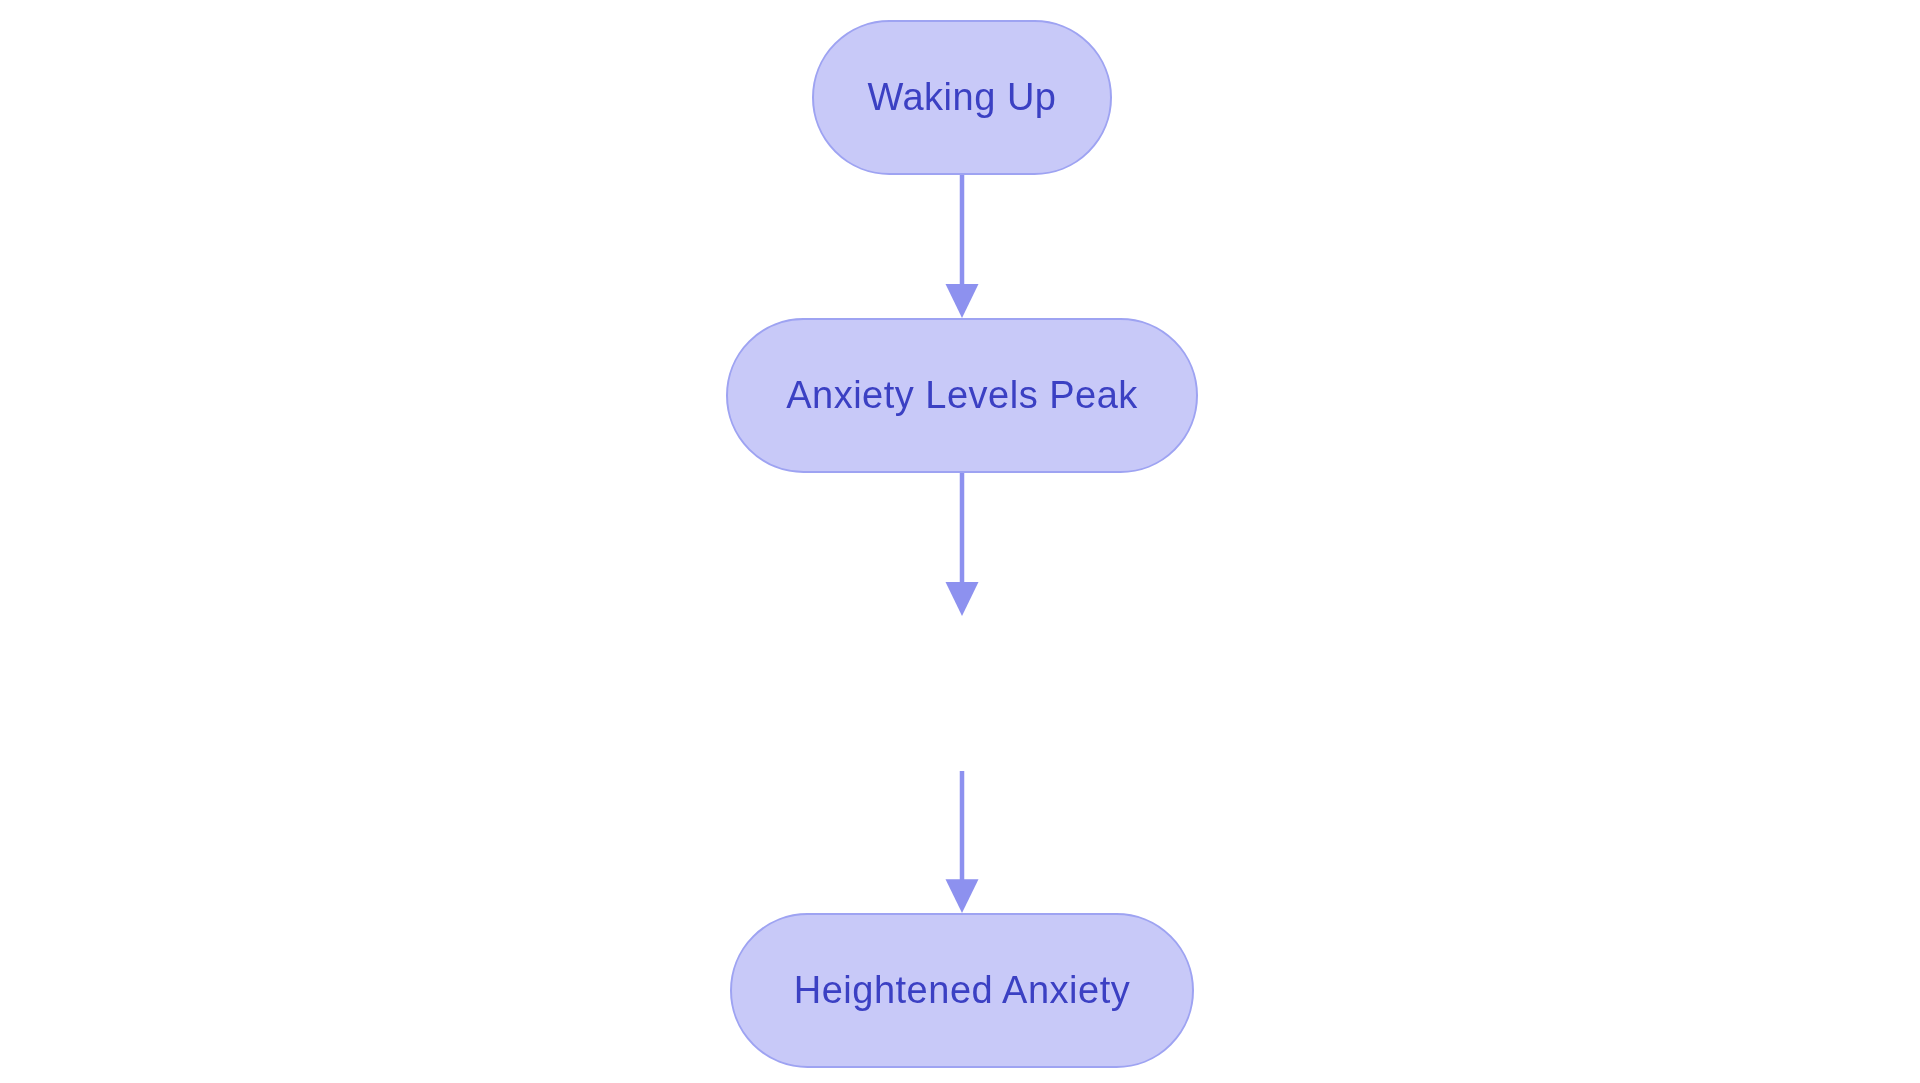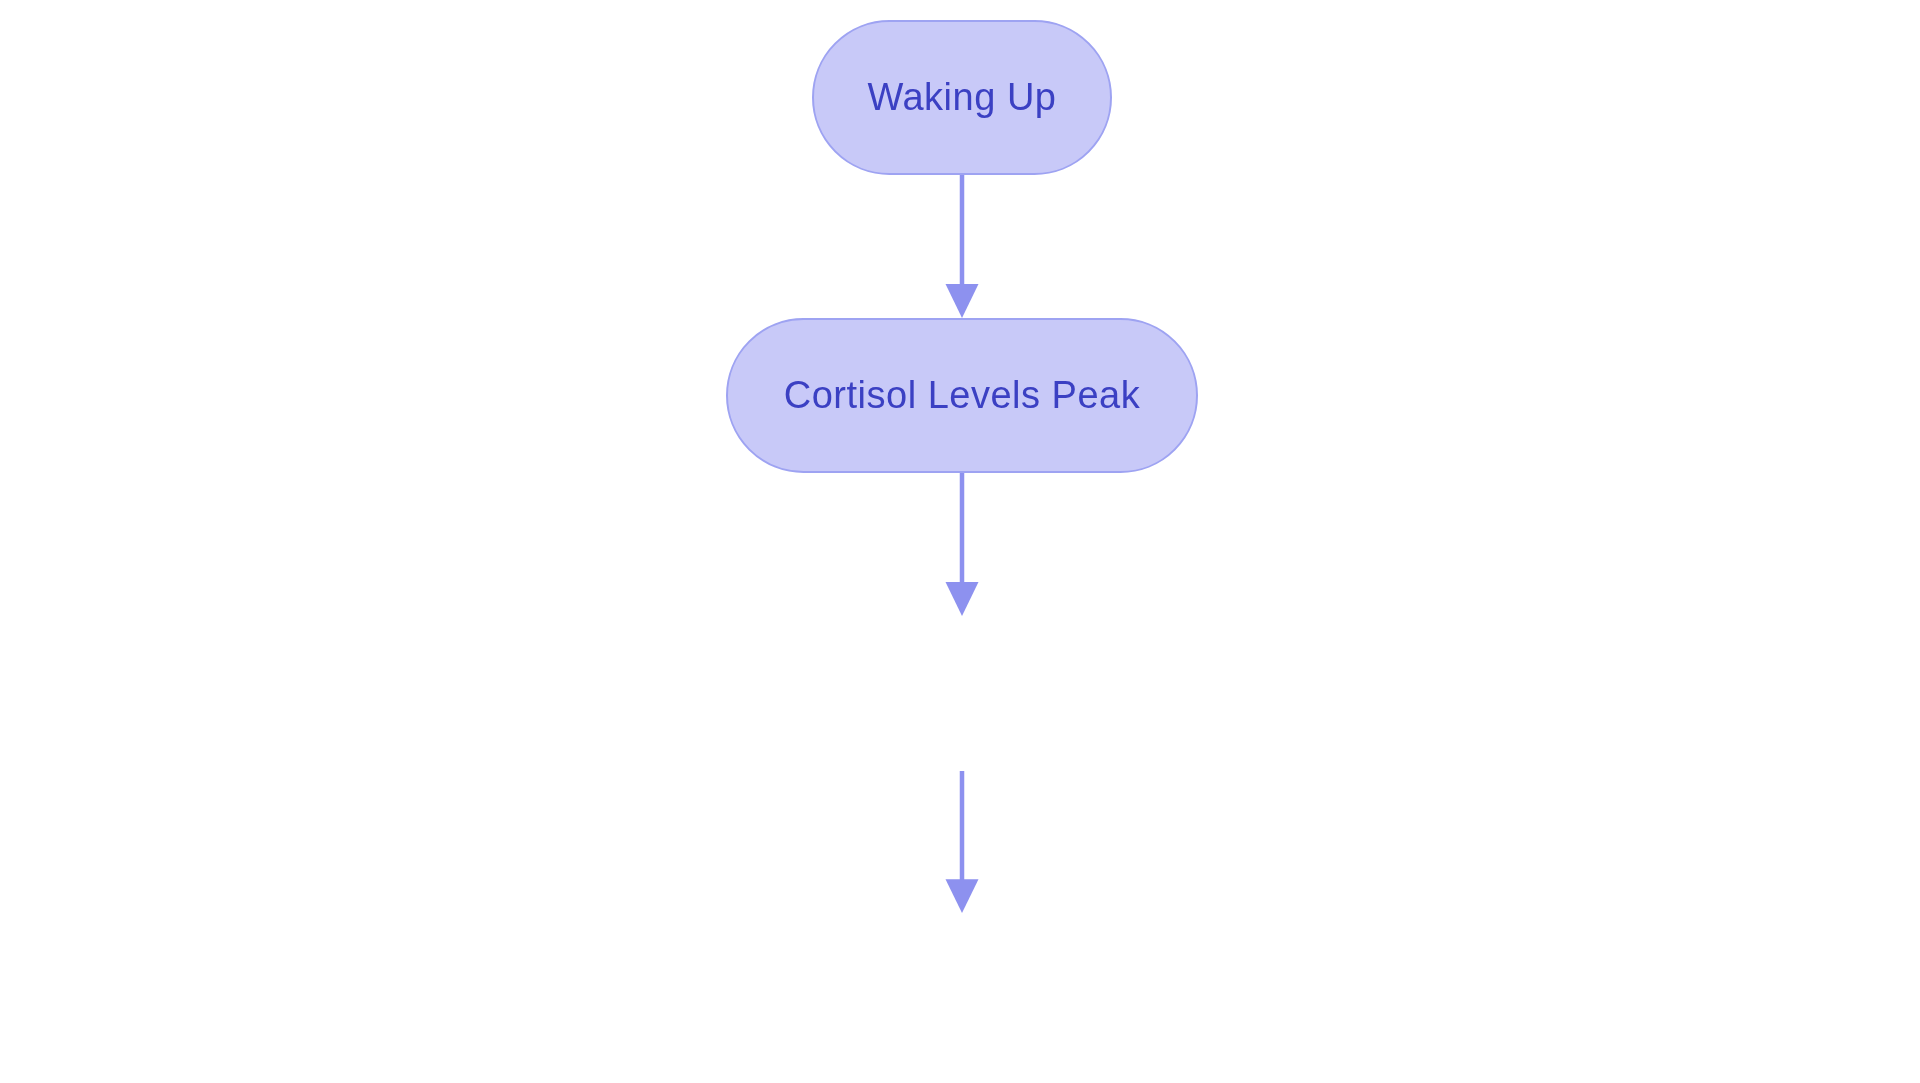--- a/index.html
+++ b/index.html
@@ -63,28 +63,31 @@
   <div class="node n1">
     <span class="label">Waking Up</span>
   </div>
 
   <svg class="arrow a1" viewBox="0 0 40 143" preserveAspectRatio="none">
     <rect class="shaft" x="17.75" y="0" width="4.5" height="112"></rect>
     <polygon class="head" points="3.5,109 36.5,109 20,143"></polygon>
   </svg>
 
   <div class="node n2">
-    <span class="label">Cortisol Levels Peak</span>
+    <span class="label">Anxiety Levels Peak</span>
   </div>
 
   <svg class="arrow a2" viewBox="0 0 40 143" preserveAspectRatio="none">
     <rect class="shaft" x="17.75" y="0" width="4.5" height="112"></rect>
     <polygon class="head" points="3.5,109 36.5,109 20,143"></polygon>
   </svg>
 
 
   <svg class="arrow a3" viewBox="0 0 40 143" preserveAspectRatio="none">
     <rect class="shaft" x="17.75" y="0" width="4.5" height="112"></rect>
     <polygon class="head" points="3.5,109 36.5,109 20,143"></polygon>
   </svg>
 
+  <div class="node n4">
+    <span class="label">Heightened Anxiety</span>
+  </div>
 
 </div>
 
 </body></html>

